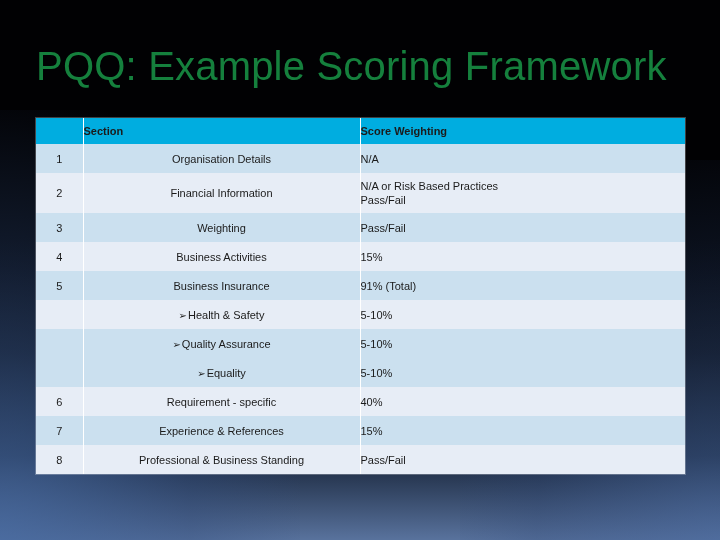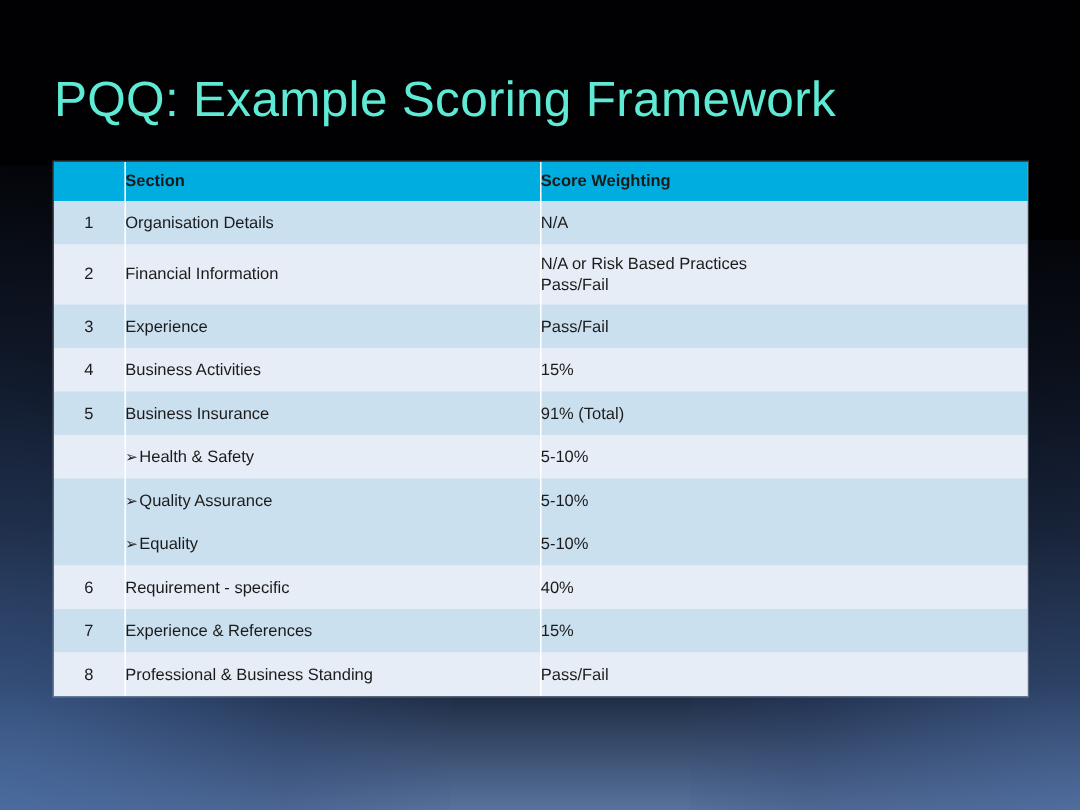--- a/index.html
+++ b/index.html
@@ -48,32 +48,32 @@
       rgba(72,104,158,0.55) 0%,
       rgba(45,70,118,0.25) 50%,
       rgba(0,0,0,0) 78%);
   }
 
   #slide-title {
     position: absolute;
     left: 36px;
     top: 44px;
     width: 660px;
-    font-size: 33px;
+    font-size: 40px;
     line-height: 44px;
     font-weight: 400;
-    color: #5eead4;
+    color: #15803d;
     letter-spacing: 0.2px;
     white-space: nowrap;
   }
 
   #score-table {
     position: absolute;
     left: 36px;
-    top: 108px;
+    top: 118px;
     width: 649px;
     border-collapse: collapse;
     table-layout: fixed;
     background: #e7edf6;
     box-shadow: 0 0 0 1px rgba(255,255,255,0.25);
   }
   #score-table col.c-num   { width: 47px; }
   #score-table col.c-sec   { width: 277px; }
   #score-table col.c-score { width: 325px; }
 
@@ -107,21 +107,21 @@
   tbody td { height: 29px; }
   tbody tr.tall td { height: 40px; }
 
   td.num {
     text-align: center;
     font-size: 11px;
     color: #1b1b1b;
   }
   td.sec {
     padding-left: 10px;
-    text-align: left;
+    text-align: center;
   }
   td.sec.sub {
     padding-left: 22px;
   }
   td.score {
     line-height: 14px;
   }
   .bullet {
     font-size: 10px;
     padding-right: 1px;
@@ -163,21 +163,21 @@
         <tr class="band-b tall">
           <td class="num">2</td>
           <td class="sec"><span>Financial Information</span></td>
           <td class="score">
             <span class="score-line">N/A or Risk Based Practices</span>
             <span class="score-line">Pass/Fail</span>
           </td>
         </tr>
         <tr class="band-a">
           <td class="num">3</td>
-          <td class="sec"><span>Experience</span></td>
+          <td class="sec"><span>Weighting</span></td>
           <td class="score">
             <span class="score-line">Pass/Fail</span>
           </td>
         </tr>
         <tr class="band-b">
           <td class="num">4</td>
           <td class="sec"><span>Business Activities</span></td>
           <td class="score">
             <span class="score-line">15%</span>
           </td>

